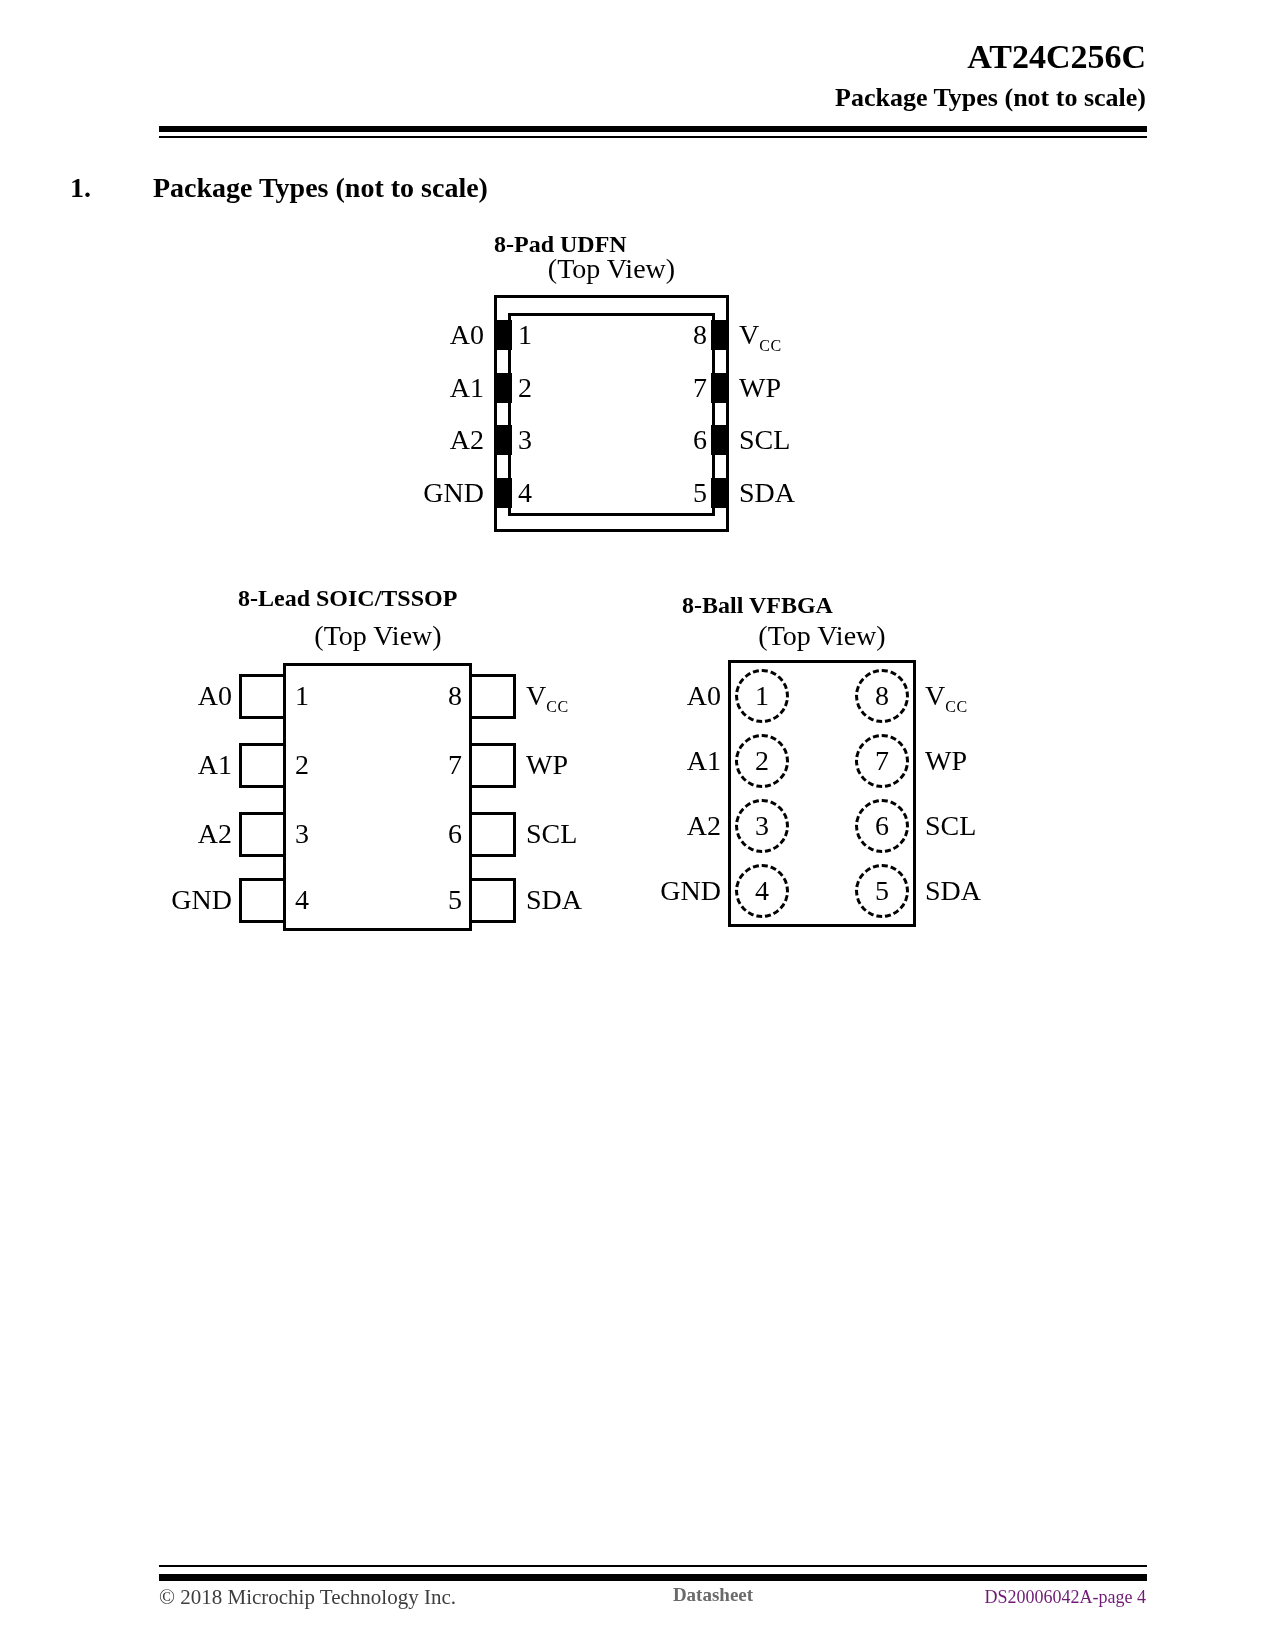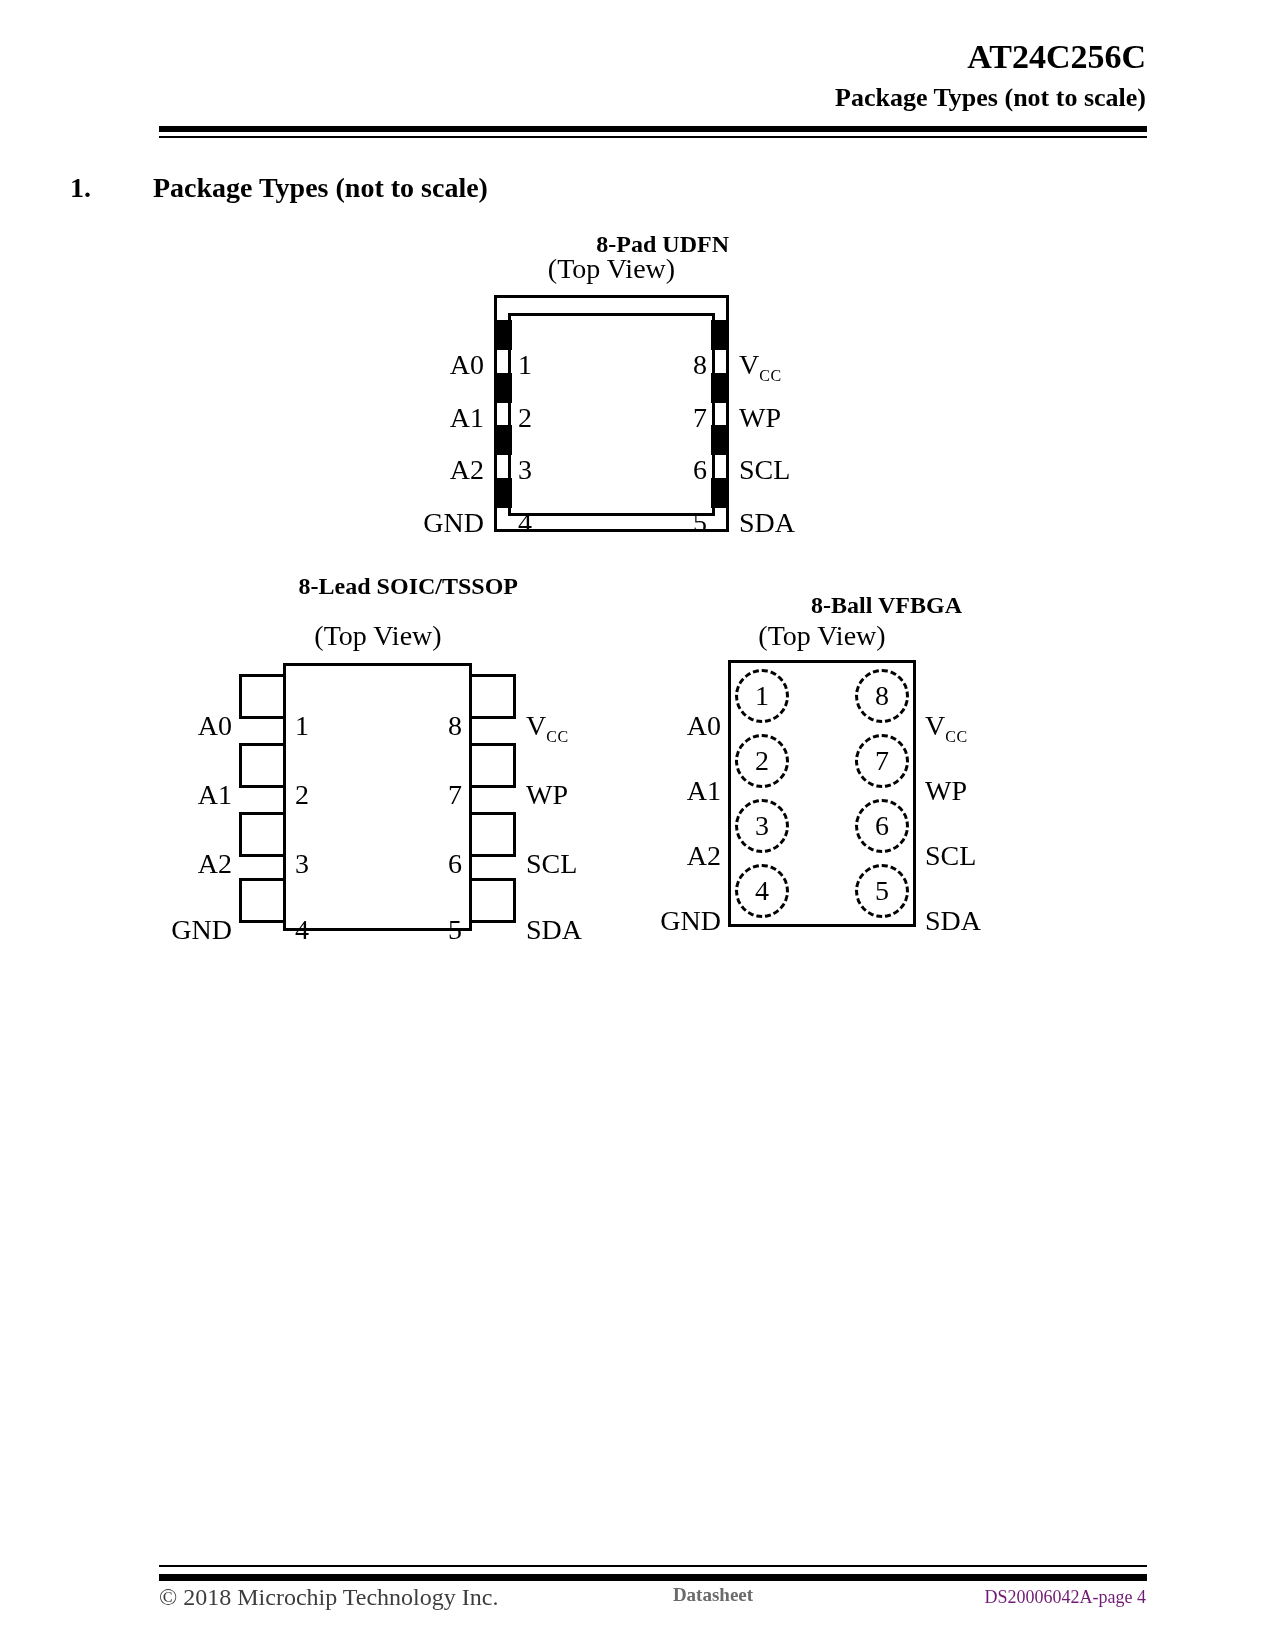--- a/index.html
+++ b/index.html
@@ -9,34 +9,34 @@
   }
   .abs{position:absolute;}
   .wrap{display:contents;}
   
   .h-title{font-size:34px;font-weight:bold;line-height:40px;text-align:right;}
   .h-sub{font-size:26px;font-weight:bold;line-height:32px;text-align:right;}
   .rule{background:#000;}
   
   .sec{font-size:28px;font-weight:bold;line-height:34px;}
   
-  .d-title{font-size:24px;font-weight:bold;line-height:28px;text-align:right;}
+  .d-title{font-size:24px;font-weight:bold;line-height:28px;text-align:left;}
   .d-sub{font-size:28px;line-height:28px;text-align:center;}
   
-  .lbl,.num{font-size:28px;line-height:32px;white-space:nowrap;margin-top:30px;}
+  .lbl,.num{font-size:28px;line-height:32px;white-space:nowrap;}
   .ra{text-align:right;}
   .sub{font-size:16px;vertical-align:-7px;letter-spacing:0.5px;}
   
   .rect{border:3px solid #000;box-sizing:border-box;background:#fff;}
   .pad{width:18px;height:30px;background:#000;}
   .pinbox{width:47px;height:45px;border:3px solid #000;box-sizing:border-box;background:#fff;}
   .ball{width:54px;height:54px;border:3px dashed #000;border-radius:50%;box-sizing:border-box;
         display:flex;align-items:center;justify-content:center;font-size:28px;background:#fff;}
   
-  .f-copy{font-size:24px;line-height:24px;color:#3d3d3d;}
+  .f-copy{font-size:21px;line-height:24px;color:#3d3d3d;}
   .f-center{font-size:19px;line-height:24px;font-weight:bold;color:#6a6a6a;text-align:center;}
   .f-right{font-size:18px;line-height:24px;color:#701a75;text-align:right;}
 </style>
 </head>
 <body>
 
 <div id="page">
 
   
   <div class="wrap">
@@ -92,21 +92,21 @@
       <div class="abs pad" style="left:494px;top:478px"></div>
       <span class="abs num" style="left:518px;top:477px">4</span>
       <span class="abs num ra" style="left:607px;top:477px;width:100px">5</span>
       <div class="abs pad" style="left:711px;top:478px"></div>
       <span class="abs lbl" style="left:739px;top:477px"><span>SDA</span><span class="sub"></span></span>
     </div>
   </div>
 
   
   <div class="wrap">
-    <div class="abs d-title" style="left:238px;top:572px;width:280px">8-Lead SOIC/TSSOP</div>
+    <div class="abs d-title" style="left:238px;top:584px;width:280px">8-Lead SOIC/TSSOP</div>
     <div class="abs d-sub" style="left:238px;top:622px;width:280px">(Top View)</div>
     <div class="abs rect" style="left:283px;top:663px;width:189px;height:268px"></div>
 
     
     <div class="wrap">
       <span class="abs lbl ra" style="left:82px;top:680px;width:150px">A0</span>
       <div class="abs pinbox" style="left:239px;top:674px"></div>
       <span class="abs num" style="left:295px;top:680px">1</span>
       <span class="abs num ra" style="left:362px;top:680px;width:100px">8</span>
       <div class="abs pinbox" style="left:469px;top:674px"></div>

